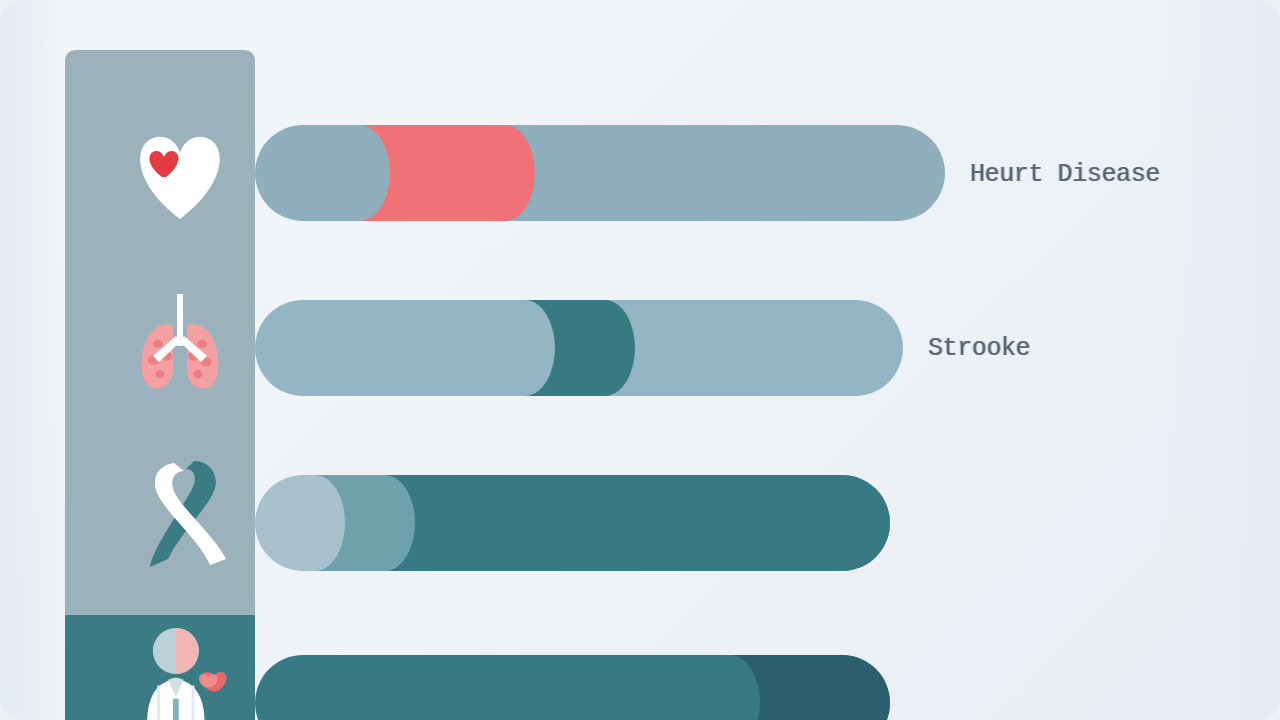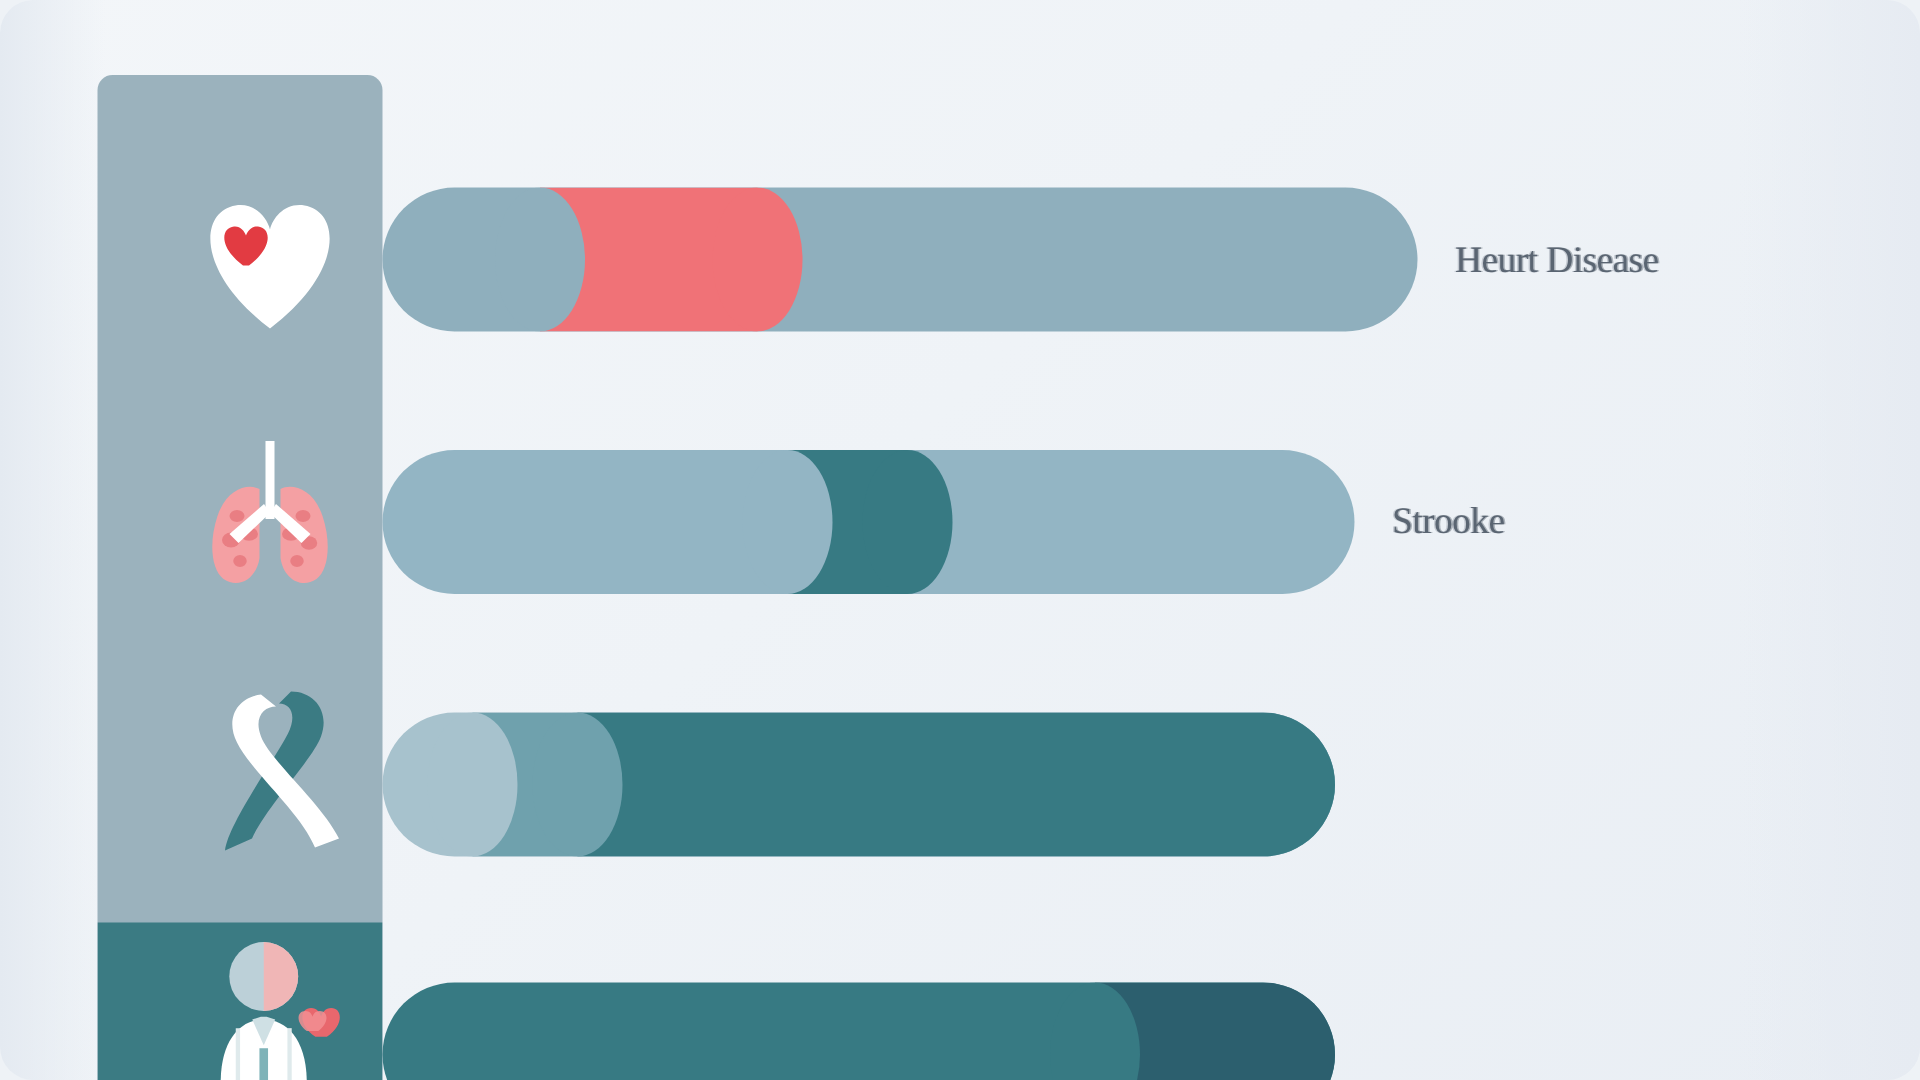--- a/index.html
+++ b/index.html
@@ -6,21 +6,21 @@
     margin: 0;
     padding: 0;
     background: #eef2f6;
   }
   #canvas {
     position: relative;
     width: 1280px;
     height: 720px;
     overflow: hidden;
     background: linear-gradient(135deg, #f3f6f9 0%, #eff3f7 45%, #e9eef4 100%);
-    font-family: Liberation Serif, serif;
+    font-family: Liberation Mono, monospace;
     border-radius: 22px;
   }
 
   
   .bg-tint-left {
     position: absolute;
     left: 0; top: 0;
     width: 70px; height: 720px;
     background: linear-gradient(to right, #e4eaf1 0%, rgba(238,242,246,0) 100%);
     pointer-events: none;

